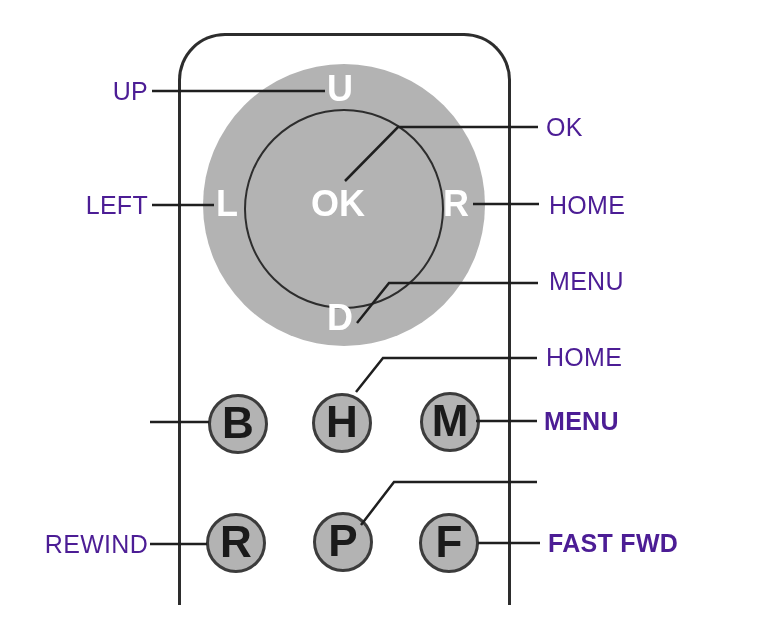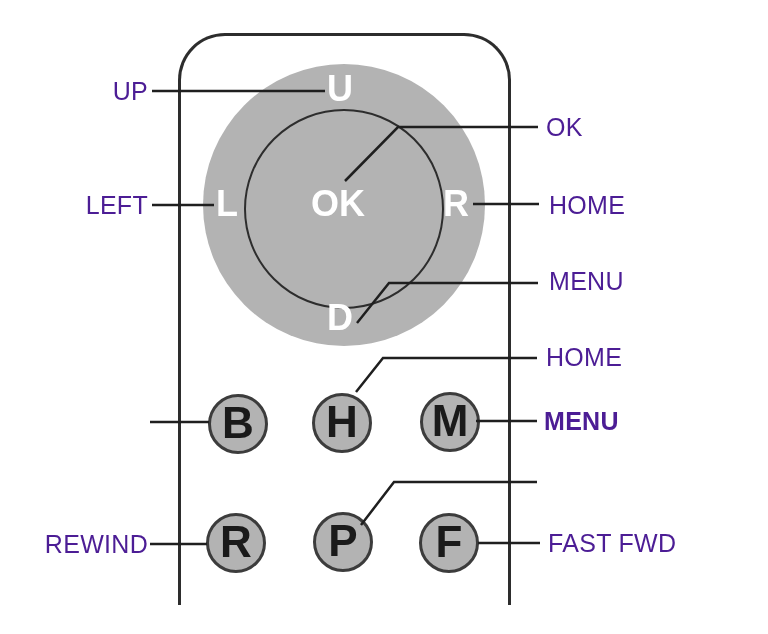--- a/index.html
+++ b/index.html
@@ -119,15 +119,15 @@
 
   <div class="callout left-col" style="right:620px;top:76px;">UP</div>
   <div class="callout left-col" style="right:620px;top:190px;">LEFT</div>
   <div class="callout left-col" style="right:620px;top:529px;">REWIND</div>
 
   <div class="callout right-col" style="left:546px;top:112px;">OK</div>
   <div class="callout right-col" style="left:549px;top:190px;">HOME</div>
   <div class="callout right-col" style="left:549px;top:266px;">MENU</div>
   <div class="callout right-col" style="left:546px;top:342px;text-align:center;">HOME</div>
   <div class="callout right-col" style="left:544px;top:406px;font-weight:bold;">MENU</div>
-  <div class="callout right-col" style="left:548px;top:528px;">FAST FWD</div>
+  <div class="callout right-col" style="left:548px;top:528px;font-weight:bold;">FAST FWD</div>
 
 </div>
 
 </body></html>

